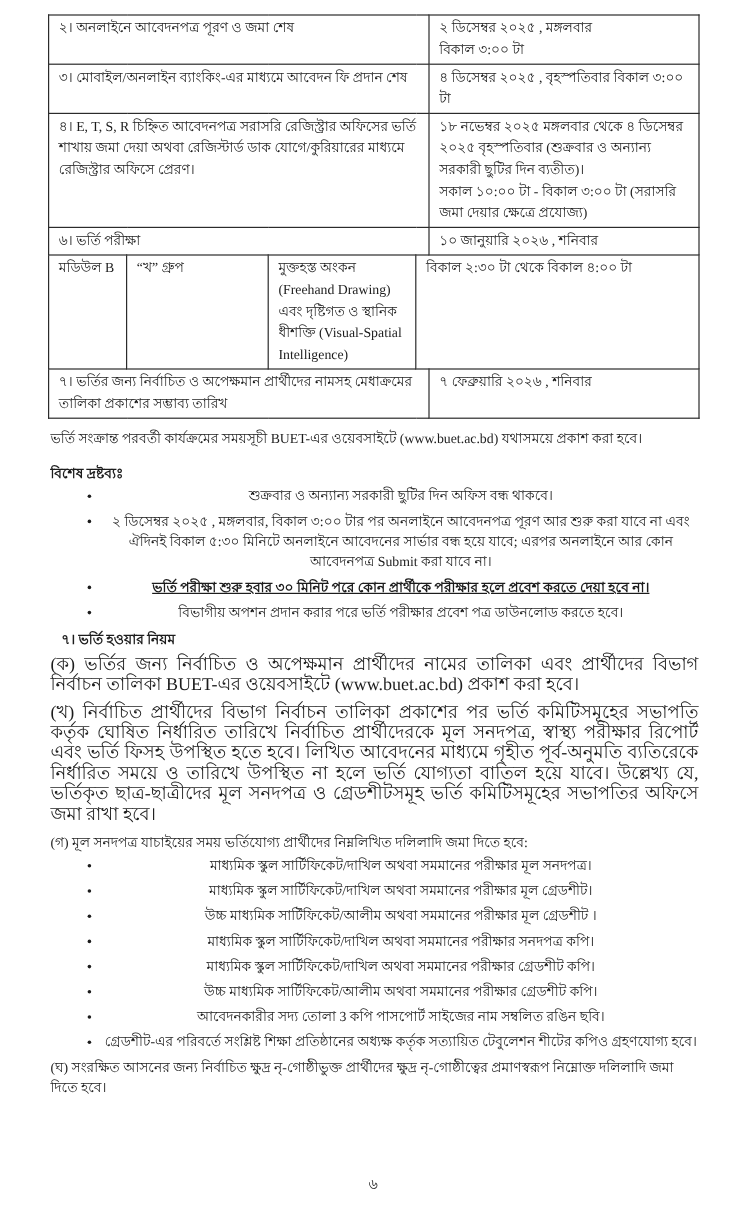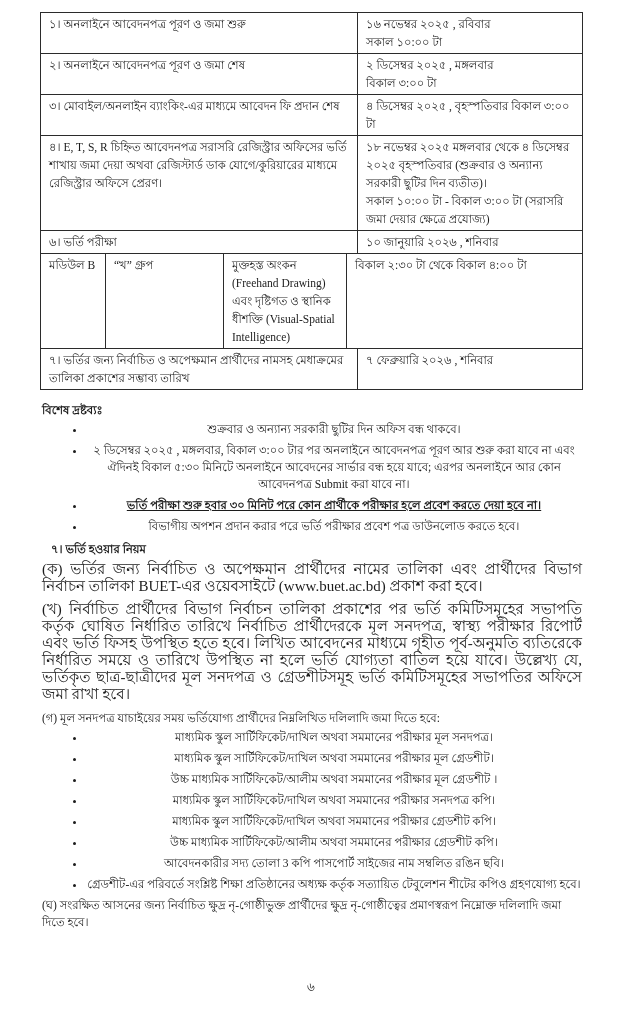--- a/index.html
+++ b/index.html
@@ -35,27 +35,20 @@
   <table class="schedule">
     <colgroup>
       <col style="width:65px">
         <col style="width:118px">
         <col style="width:123px">
         <col style="width:11px">
         <col style="width:225px">
     </colgroup>
     <tbody>
       <tr>
-        <td colspan="4">১। অনলাইনে আবেদনপত্র পূরণ ও জমা শুরু</td>
-        <td>
-          <span class="val-line">১৬ নভেম্বর ২০২৫ , রবিবার</span>
-          <span class="val-line">সকাল ১০:০০ টা</span>
-        </td>
-      </tr>
-      <tr>
         <td colspan="4">২। অনলাইনে আবেদনপত্র পূরণ ও জমা শেষ</td>
         <td>
           <span class="val-line">২ ডিসেম্বর ২০২৫ , মঙ্গলবার</span>
           <span class="val-line">বিকাল ৩:০০ টা</span>
         </td>
       </tr>
       <tr>
         <td colspan="4">৩। মোবাইল/অনলাইন ব্যাংকিং-এর মাধ্যমে আবেদন ফি প্রদান শেষ</td>
         <td>
           <span class="val-line">৪ ডিসেম্বর ২০২৫ , বৃহস্পতিবার বিকাল ৩:০০ টা</span>
@@ -80,20 +73,21 @@
         <td>মুক্তহস্ত অংকন (Freehand Drawing) এবং দৃষ্টিগত ও স্থানিক ধীশক্তি (Visual-Spatial Intelligence)</td>
         <td colspan="2">বিকাল ২:৩০ টা থেকে বিকাল ৪:০০ টা</td>
       </tr>
       <tr>
         <td colspan="4">৭। ভর্তির জন্য নির্বাচিত ও অপেক্ষমান প্রার্থীদের নামসহ মেধাক্রমের তালিকা প্রকাশের সম্ভাব্য তারিখ</td>
         <td>৭ ফেব্রুয়ারি ২০২৬ , শনিবার</td>
       </tr>
     </tbody>
   </table>
 
+  <div class="note">ভর্তি সংক্রান্ত পরবর্তী কার্যক্রমের সময়সূচী BUET-এর ওয়েবসাইটে (www.buet.ac.bd) যথাসময়ে প্রকাশ করা হবে।</div>
 
   <div class="sec-title">বিশেষ দ্রষ্টব্যঃ</div>
   <ul class="blt">
     <li>শুক্রবার ও অন্যান্য সরকারী ছুটির দিন অফিস বন্ধ থাকবে।</li>
     <li>২ ডিসেম্বর ২০২৫ , মঙ্গলবার, বিকাল ৩:০০ টার পর অনলাইনে আবেদনপত্র পূরণ আর শুরু করা যাবে না এবং ঐদিনই বিকাল ৫:৩০ মিনিটে অনলাইনে আবেদনের সার্ভার বন্ধ হয়ে যাবে; এরপর অনলাইনে আর কোন আবেদনপত্র Submit করা যাবে না।</li>
     <li class="strong-underline">ভর্তি পরীক্ষা শুরু হবার ৩০ মিনিট পরে কোন প্রার্থীকে পরীক্ষার হলে প্রবেশ করতে দেয়া হবে না।</li>
     <li>বিভাগীয় অপশন প্রদান করার পরে ভর্তি পরীক্ষার প্রবেশ পত্র ডাউনলোড করতে হবে।</li>
   </ul>
 
   <div class="sec-title" style="margin-top:6px;margin-left:11px;">৭। ভর্তি হওয়ার নিয়ম</div>

